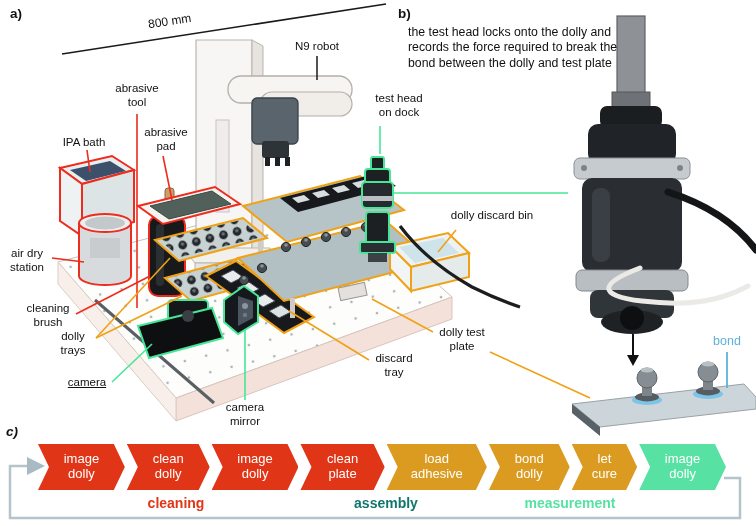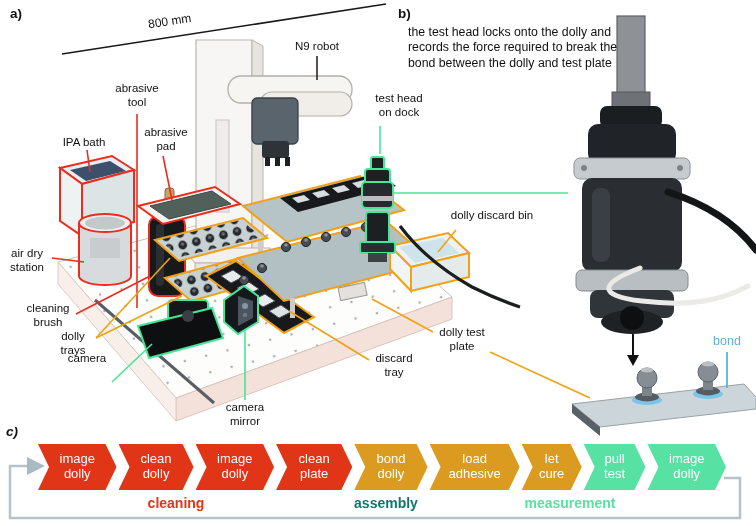--- a/index.html
+++ b/index.html
@@ -272,21 +272,21 @@
 </svg>
 
 <div class="panel-tag" style="left:10px;top:6px;">a)</div>
 <div class="dim-label" style="left:148px;top:14px;">800 mm</div>
 <div class="lbl" style="left:84px;top:136px;width:60px;">IPA bath</div>
 <div class="lbl" style="left:137px;top:82px;width:52px;">abrasive tool</div>
 <div class="lbl" style="left:166px;top:126px;width:52px;">abrasive pad</div>
 <div class="lbl" style="left:27px;top:247px;width:52px;">air dry station</div>
 <div class="lbl" style="left:48px;top:302px;width:58px;">cleaning brush</div>
 <div class="lbl" style="left:73px;top:330px;width:40px;">dolly trays</div>
-<div class="lbl" style="left:87px;top:352px;width:52px;">camera</div>
+<div class="lbl" style="left:87px;top:376px;width:52px;text-decoration:underline;">camera</div>
 <div class="lbl" style="left:245px;top:401px;width:52px;">camera mirror</div>
 <div class="lbl" style="left:394px;top:352px;width:56px;">discard tray</div>
 <div class="lbl" style="left:462px;top:326px;width:62px;">dolly test plate</div>
 <div class="lbl" style="left:492px;top:209px;width:84px;">dolly discard bin</div>
 <div class="lbl" style="left:399px;top:92px;width:62px;">test head on dock</div>
 <div class="lbl" style="left:317px;top:40px;width:70px;">N9 robot</div>
 
 <div class="panel-tag" style="left:398px;top:6px;">b)</div>
 <div class="desc" style="left:408px;top:25px;">the test head locks onto the dolly and records the force required to break the bond between the dolly and test plate</div>
 <div class="lbl bond-lbl" style="left:727px;top:334px;width:40px;">bond</div>
@@ -296,22 +296,21 @@
 <svg class="loop-svg" width="756" height="526" viewBox="0 0 756 526">
   <polyline id="loop-line" points="724,478 740,478 740,518 10,518 10,466 28,466" fill="none" stroke="#b5c3ca" stroke-width="2.5"></polyline>
   <polygon id="loop-arrowhead" points="27,457 45,466 27,475" fill="#a9bac2"></polygon>
 </svg>
 
 <div class="chev-row">
   <div class="chev" style="flex-grow: 55; background: rgb(225, 53, 23);">image dolly</div>
   <div class="chev" style="flex-grow: 55; background: rgb(225, 53, 23);">clean dolly</div>
   <div class="chev" style="flex-grow: 55; background: rgb(225, 53, 23);">image dolly</div>
   <div class="chev" style="flex-grow: 55; background: rgb(225, 53, 23); text-align: center;">clean plate</div>
+  <div class="chev" style="flex-grow: 68; background: rgb(219, 155, 33);">load adhesive</div>
   <div class="chev" style="flex-grow: 58; background: rgb(219, 155, 33);">bond dolly</div>
-  <div class="chev" style="flex-grow: 68; background: rgb(219, 155, 33);">load adhesive</div>
   <div class="chev" style="flex-grow: 50; background: rgb(219, 155, 33);">let cure</div>
-  <div class="chev" style="flex-grow: 60; background: rgb(87, 225, 163);">pull test</div>
   <div class="chev" style="flex-grow: 58; background: rgb(87, 225, 163);">image dolly</div>
 </div>
 
 <div class="stage-label" style="left: 152px; color: rgb(225, 53, 23);">cleaning</div>
 <div class="stage-label" style="left: 362px; color: #0f766e;">assembly</div>
 <div class="stage-label" style="left: 546px; color: rgb(87, 225, 163);">measurement</div>
 
 </body></html>

